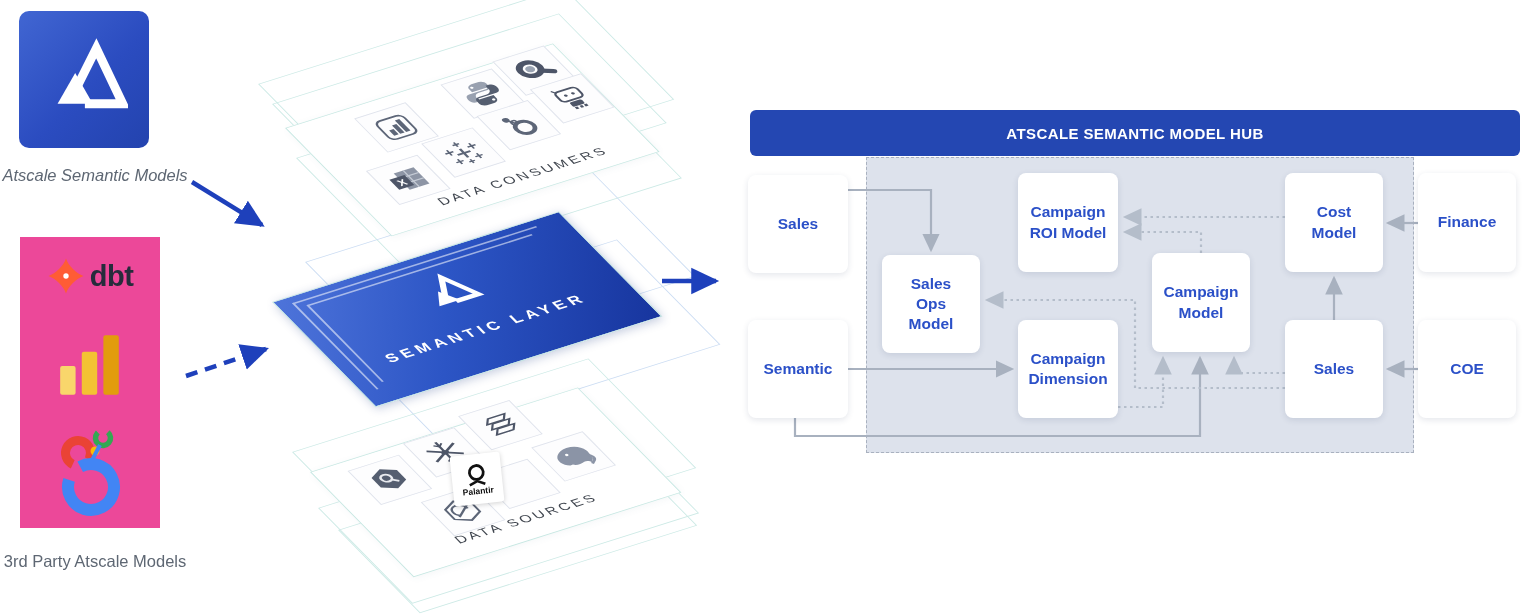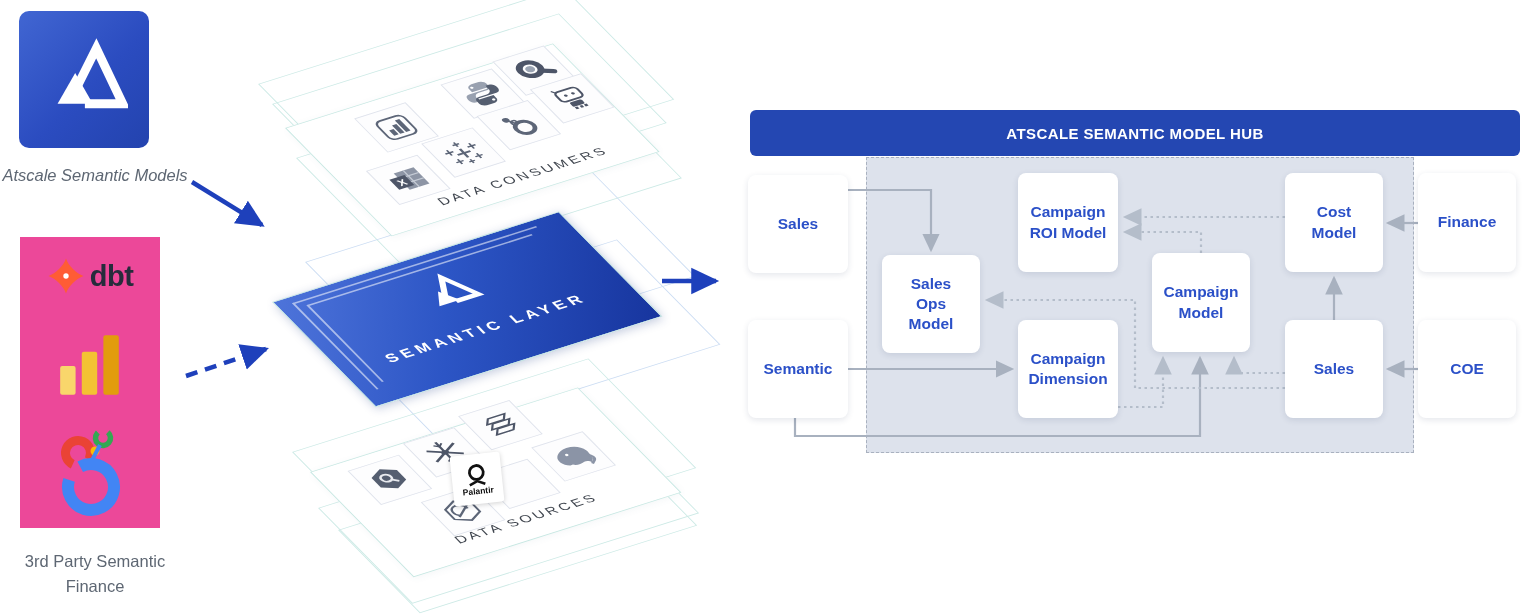--- a/index.html
+++ b/index.html
@@ -91,21 +91,21 @@
     <div class="looker">
       <svg width="80" height="92" viewBox="0 0 80 92">
         <circle cx="52" cy="13" r="7.5" fill="none" stroke="#34a853" stroke-width="5.5" stroke-dasharray="36 12" transform="rotate(-50 52 13)"></circle>
         <circle cx="27" cy="28" r="12.5" fill="none" stroke="#ea4335" stroke-width="9" stroke-dasharray="60 19" transform="rotate(115 27 28)"></circle>
         <circle cx="44" cy="26" r="4.5" fill="#fbbc04"></circle>
         <line x1="49" y1="20" x2="37" y2="43" stroke="#4285f4" stroke-width="4"></line>
         <circle cx="40" cy="62" r="23" fill="none" stroke="#4285f4" stroke-width="12" stroke-dasharray="126 19" transform="rotate(-118 40 62)"></circle>
       </svg>
     </div>
   </div>
-  <div class="side-label lbl-3p">3rd Party Semantic Finance</div>
+  <div class="side-label lbl-3p">3rd Party Atscale Models</div>
 
   <div class="iso frame z1" style="left:258px;top:84px;width:320px;height:176px;"></div>
   <div class="iso frame z1" style="left:272px;top:104px;width:300px;height:172px;"></div>
   <div class="iso frame z1" style="left:296px;top:158px;width:292px;height:170px;"></div>
 
   <div class="iso panel z2" style="left:285px;top:128px;width:280px;height:170px;">
     <div class="tile" style="left:62px;top:14px;">
       <svg width="40" height="40" viewBox="0 0 48 48">
         <rect x="7" y="7" width="34" height="34" rx="7" fill="none" stroke="#5d6678" stroke-width="2.6"></rect>
         <rect x="14" y="25" width="5.5" height="10" fill="#5d6678"></rect>

